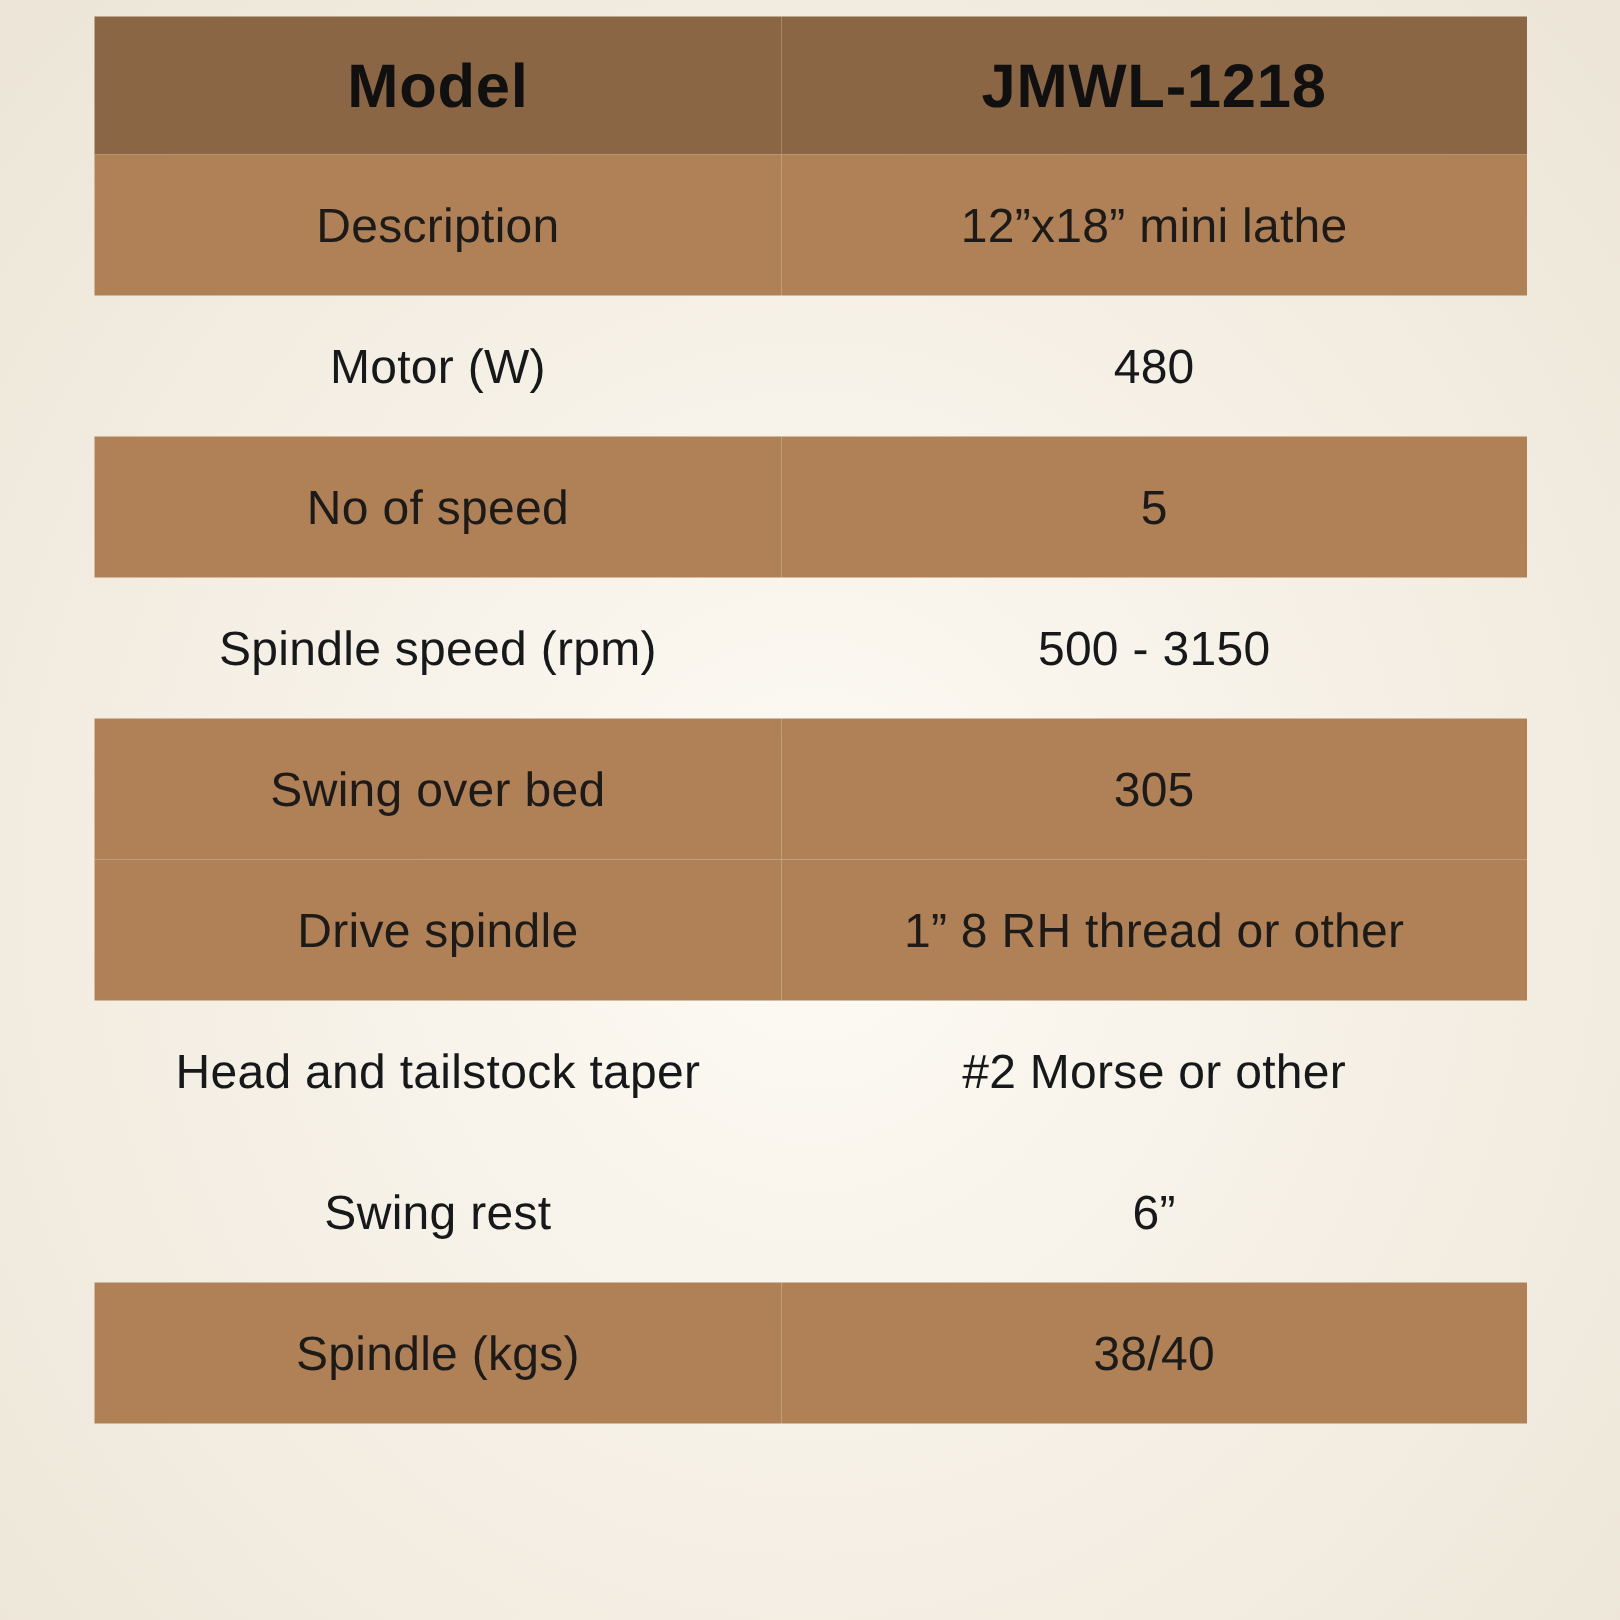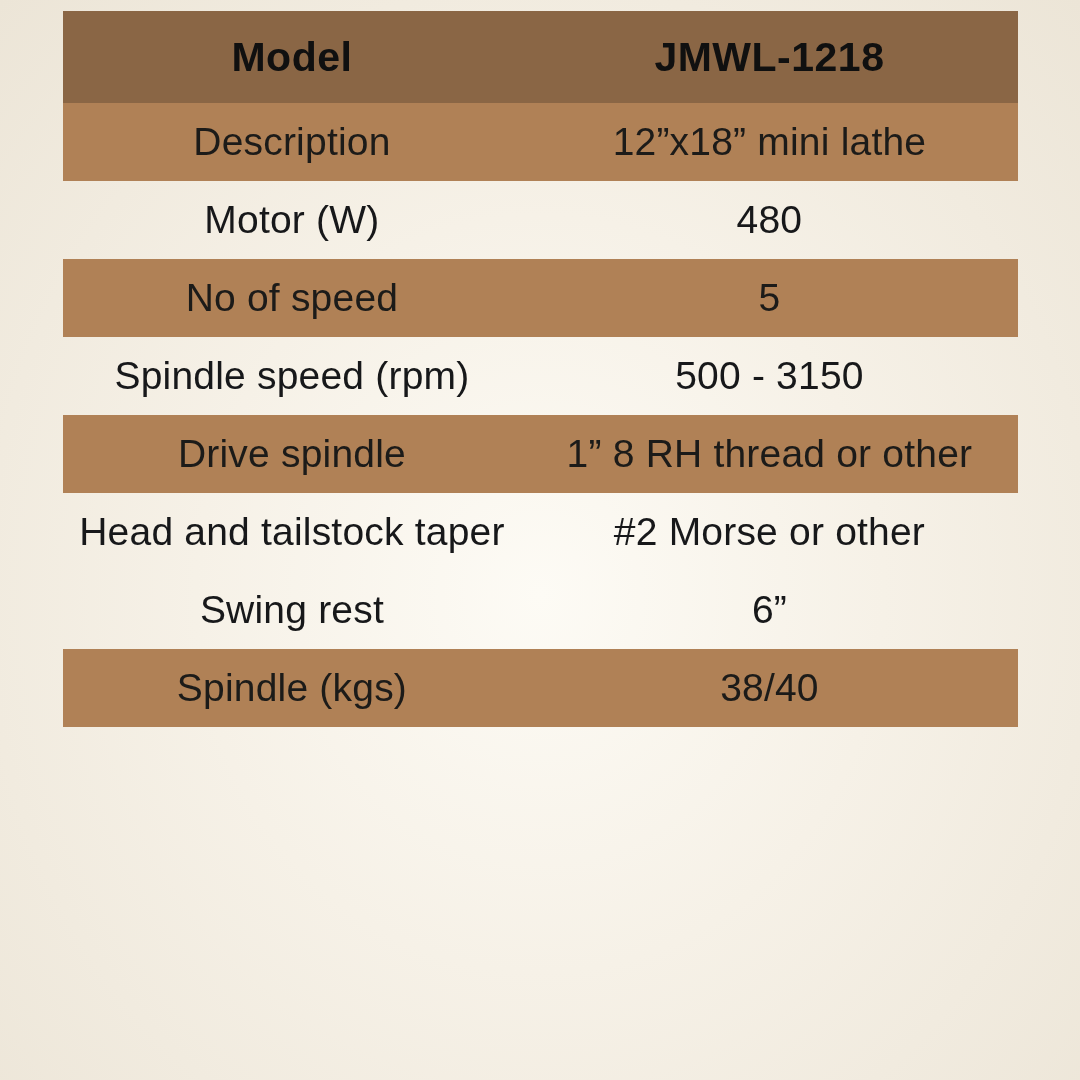--- a/index.html
+++ b/index.html
@@ -23,26 +23,26 @@
     box-sizing: border-box;
     padding: 11px 0 0 0;
   }
   .spec-table {
     width: 955px;
     margin: 0 auto;
     border-collapse: collapse;
     table-layout: fixed;
   }
   .spec-table td {
-    height: 78px;
+    height: 94px;
     vertical-align: middle;
     text-align: center;
     padding: 0 6px;
     color: #1b1b1b;
-    font-size: 39px;
+    font-size: 32px;
     letter-spacing: .2px;
   }
   .col-label { width: 48%; }
   .col-value { width: 52%; margin-top: 37px; }
 
   tr.header td {
     background: #8a6645;
     color: #101010;
     font-weight: bold;
     font-size: 41px;
@@ -85,20 +85,24 @@
       </tr>
       <tr class="shaded">
         <td class="col-label">No of speed</td>
         <td class="col-value">5</td>
       </tr>
       <tr class="plain">
         <td class="col-label">Spindle speed (rpm)</td>
         <td class="col-value">500 - 3150</td>
       </tr>
       <tr class="shaded">
+        <td class="col-label">Swing over bed</td>
+        <td class="col-value">305</td>
+      </tr>
+      <tr class="shaded">
         <td class="col-label">Drive spindle</td>
         <td class="col-value">1” 8 RH thread or other</td>
       </tr>
       <tr class="plain">
         <td class="col-label">Head and tailstock taper</td>
         <td class="col-value">#2 Morse or other</td>
       </tr>
       <tr class="plain">
         <td class="col-label">Swing rest</td>
         <td class="col-value">6”</td>

